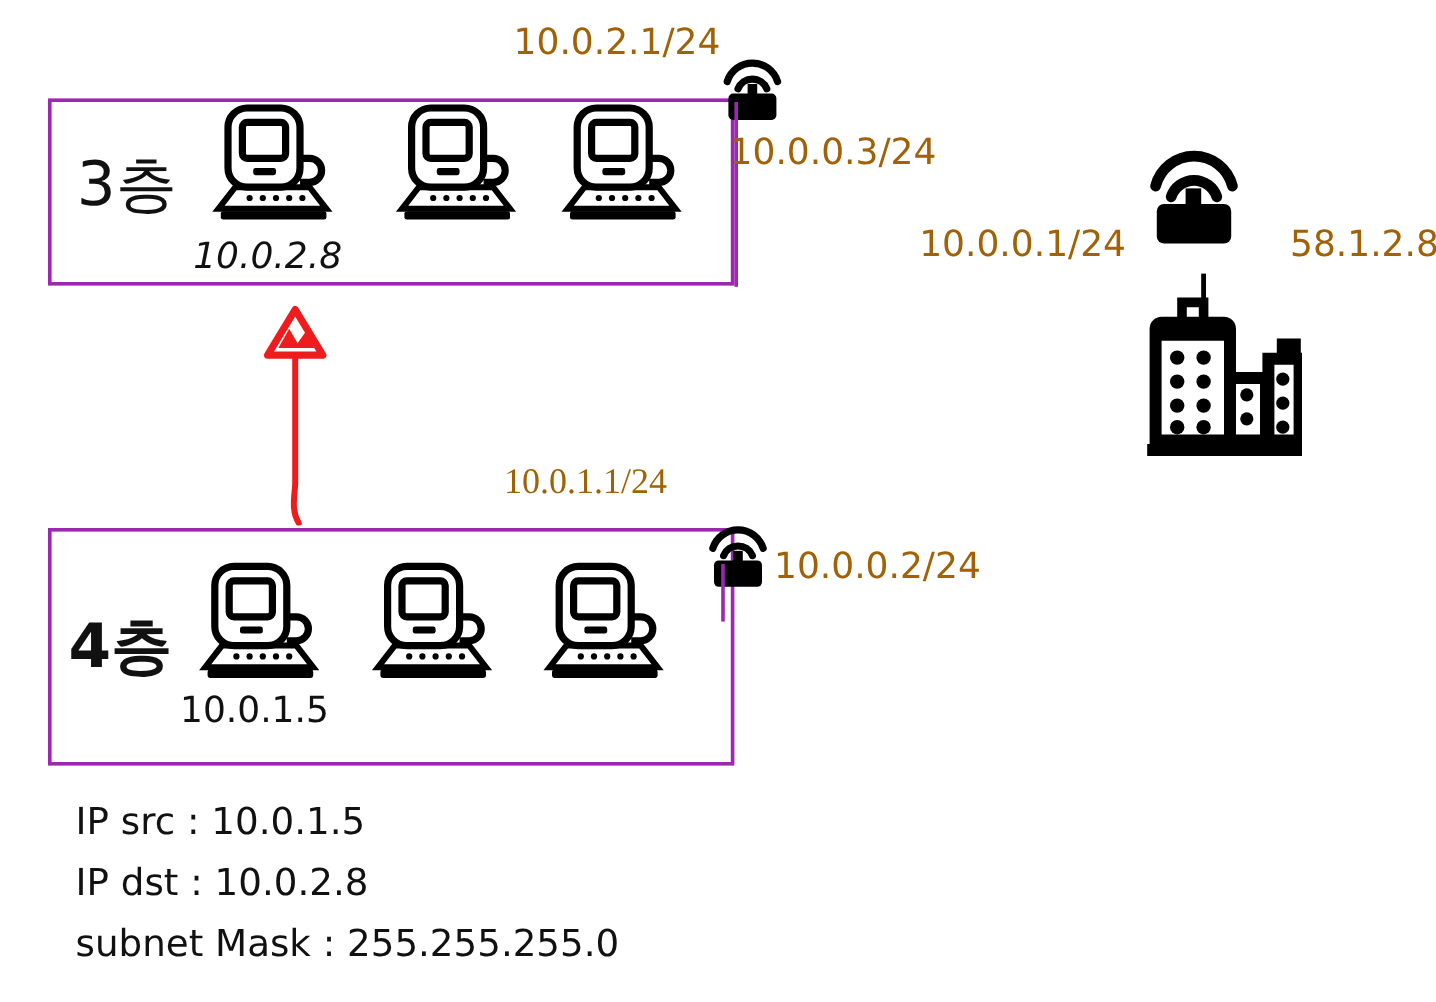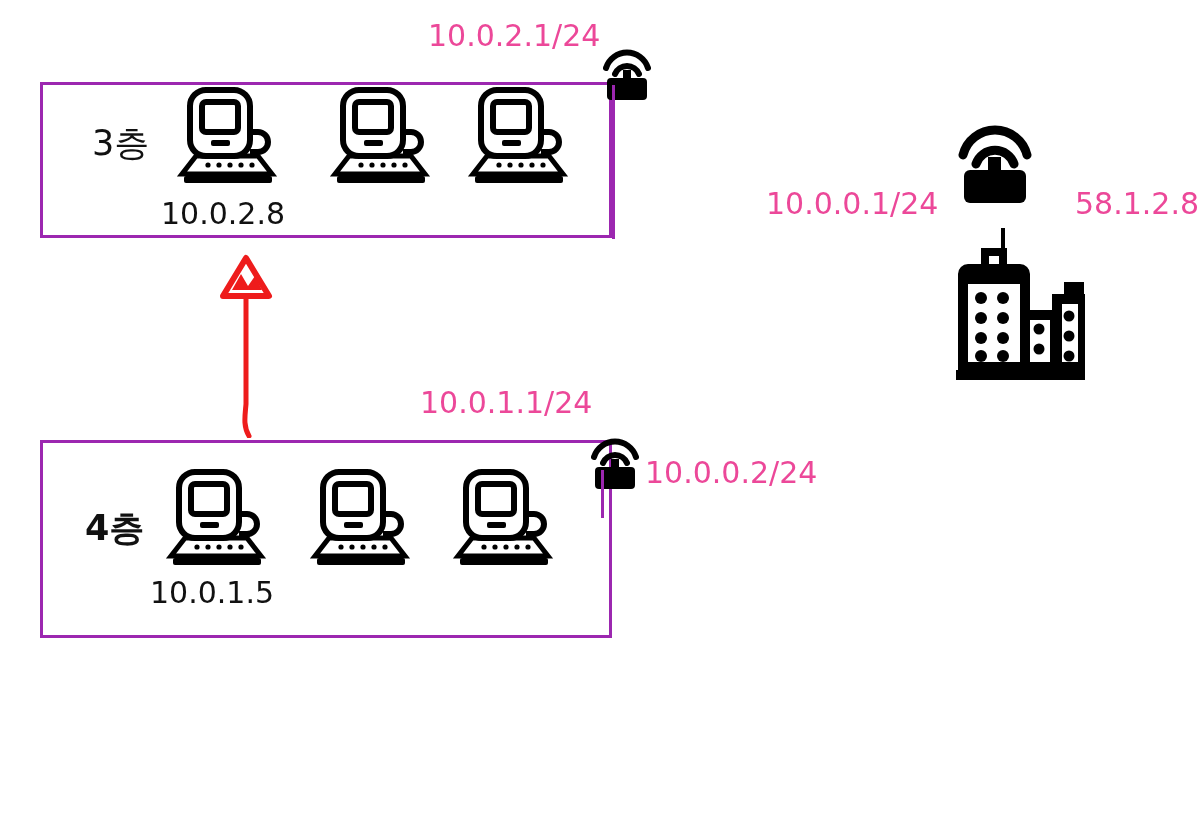--- a/index.html
+++ b/index.html
@@ -22,25 +22,24 @@
     box-sizing: border-box;
     border: 3px solid #9c27b0;
     background: transparent;
   }
   #floor-box-3 { left: 40px;  top: 82px;  width: 572px; height: 156px; }
   #floor-box-4 { left: 40px;  top: 440px; width: 572px; height: 198px; }
 
   
   .floor-label {
     position: absolute;
-    font-size: 35px;
+    font-size: 51px;
     color: #111111;
     letter-spacing: 0px;
     white-space: nowrap;
-    margin-left: 28px;
   }
   #floor-label-3 { left: 64px; top: 120px; }
   #floor-label-4 { left: 57px; top: 505px; font-weight: bold; }
 
   
   .computer-icon {
     position: absolute;
     width: 116px;
     height: 104px;
   }
@@ -51,21 +50,21 @@
   #computer-4-2 { left: 307px; top: 468px; }
   #computer-4-3 { left: 450px; top: 468px; }
 
   
   .host-ip {
     position: absolute;
     font-size: 30px;
     color: #111111;
     white-space: nowrap;
   }
-  #host-ip-3 { left: 161px; top: 196px; }
+  #host-ip-3 { left: 161px; top: 196px; font-style: italic; }
   #host-ip-4 { left: 150px; top: 575px; }
 
   
   .router-icon {
     position: absolute;
     width: 60px;
     height: 56px;
   }
   #router-floor3 { left: 597px; top: 48px; }
   #router-floor4 { left: 585px; top: 437px; }
@@ -77,26 +76,26 @@
     position: absolute;
     background: #9c27b0;
   }
   #link-floor3-down { left: 612px; top: 85px;  width: 3px;  height: 154px; }
   #link-floor4-down { left: 601px; top: 470px; width: 3px;  height: 48px;  }
 
   
   .net-label {
     position: absolute;
     font-size: 30px;
-    color: #ec4899;
+    color: #a16207;
     white-space: nowrap;
   }
   #label-lan3        { left: 428px; top: 18px;  }
   #label-wan3        { left: 608px; top: 110px; }
-  #label-lan4        { left: 420px; top: 385px; }
+  #label-lan4        { left: 420px; top: 385px; font-family: Liberation Serif, serif; }
   #label-wan4        { left: 645px; top: 455px; text-align: right; }
   #label-isp-private { left: 766px; top: 186px; }
   #label-isp-public  { left: 1039px; top: 186px; margin-left: 36px; }
 
   
   #building-icon {
     position: absolute;
     left: 940px;
     top: 232px;
     width: 145px;
@@ -211,20 +210,21 @@
     <g fill="none" stroke="#000" stroke-width="6" stroke-linecap="round">
       <path d="M9 20 A22 22 0 0 1 51 20"></path>
       <path d="M18 26 A13 13 0 0 1 42 26"></path>
     </g>
     <rect x="26" y="22" width="8" height="10" fill="#000"></rect>
     <rect x="10" y="30" width="40" height="22" rx="4" fill="#000"></rect>
   </svg>
 
   <div id="link-floor3-down" class="link-line"></div>
 
+  <div id="label-wan3" class="net-label">10.0.0.3/24</div>
 
   <svg id="flow-arrow" viewBox="0 0 90 190">
     <path d="M44 188 C38 178 40 168 41 156 L41 48" fill="none" stroke="#ee1c1c" stroke-width="5" stroke-linecap="round"></path>
     <path d="M41 10 L64 48 L18 48 Z" fill="none" stroke="#ee1c1c" stroke-width="6" stroke-linejoin="round"></path>
     <path d="M27 42 L36 26 L43 38 L50 28 L57 42 Z" fill="#ee1c1c"></path>
   </svg>
 
   <div id="floor-box-4" class="floor-box"></div>
 
   <div id="floor-label-4" class="floor-label">4층</div>
@@ -347,14 +347,19 @@
       <circle cx="41" cy="124" r="6"></circle>
         <circle cx="63" cy="124" r="6"></circle>
       <circle cx="99" cy="97" r="5.5"></circle>
         <circle cx="99" cy="117" r="5.5"></circle>
       <circle cx="129" cy="84" r="5.5"></circle>
         <circle cx="129" cy="104" r="5.5"></circle>
       <circle cx="129" cy="124" r="5.5"></circle>
     </g>
   </svg>
 
+  <div id="packet-info">
+    <div class="info-line">IP src : 10.0.1.5</div>
+    <div class="info-line">IP dst : 10.0.2.8</div>
+    <div class="info-line">subnet Mask : 255.255.255.0</div>
+  </div>
 
 </div>
 
 </body></html>

